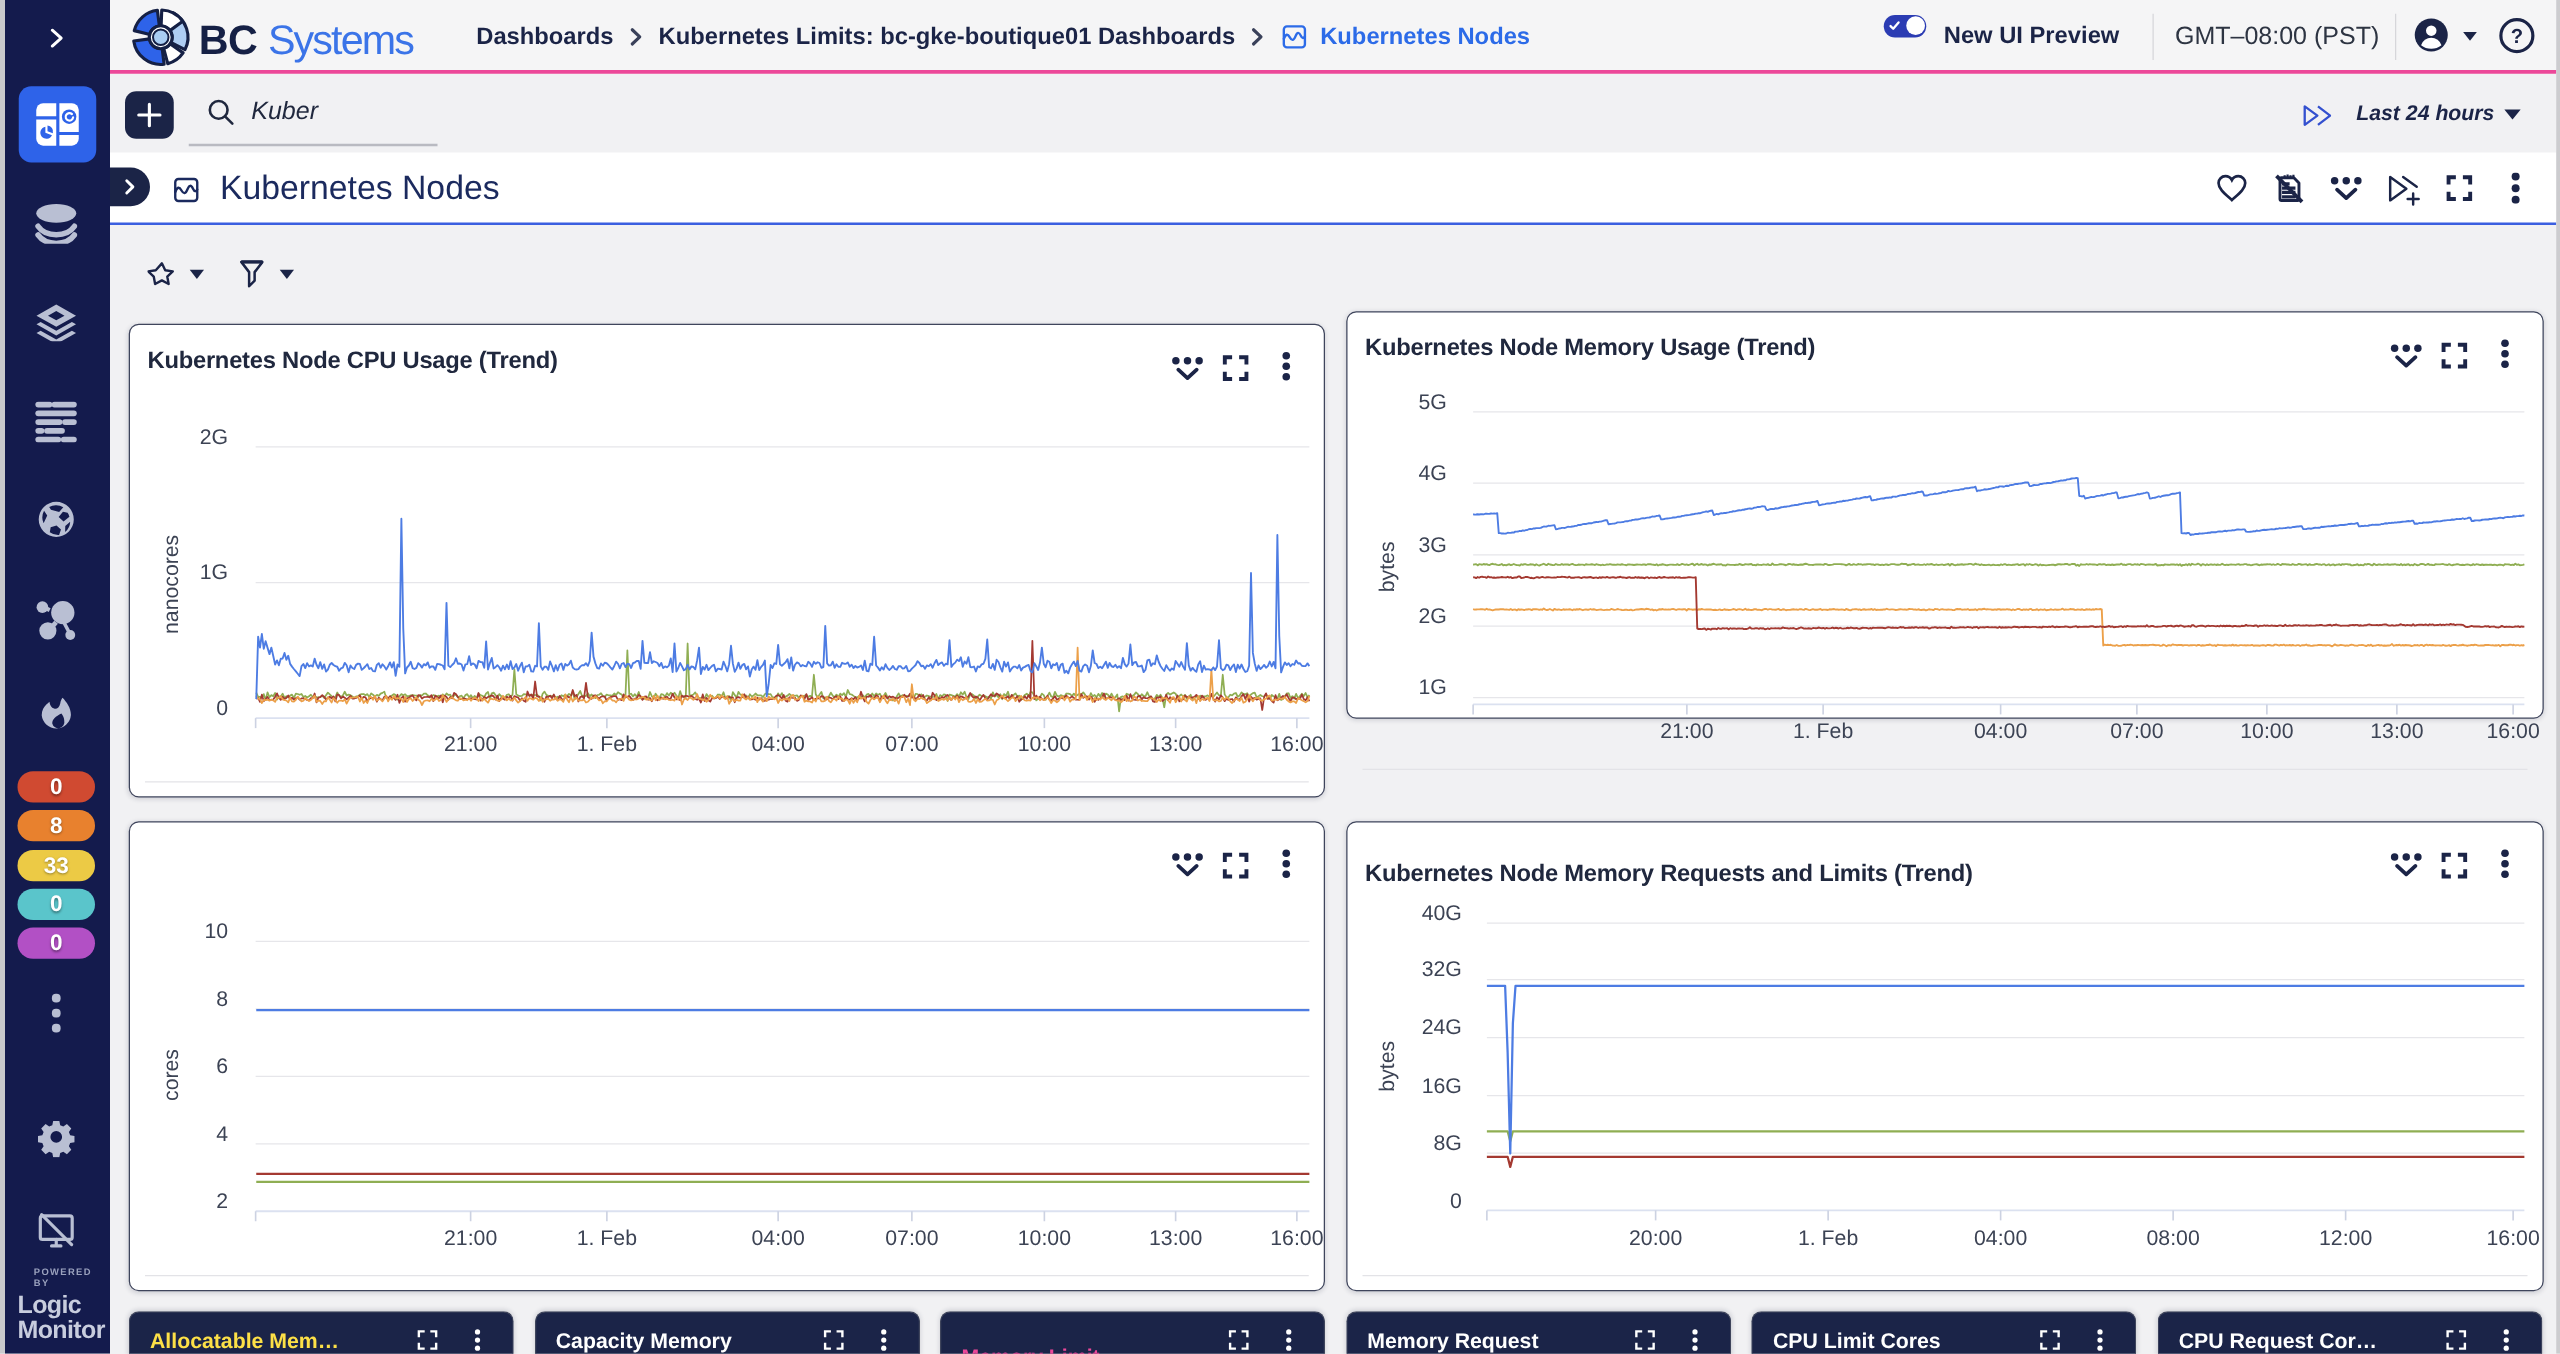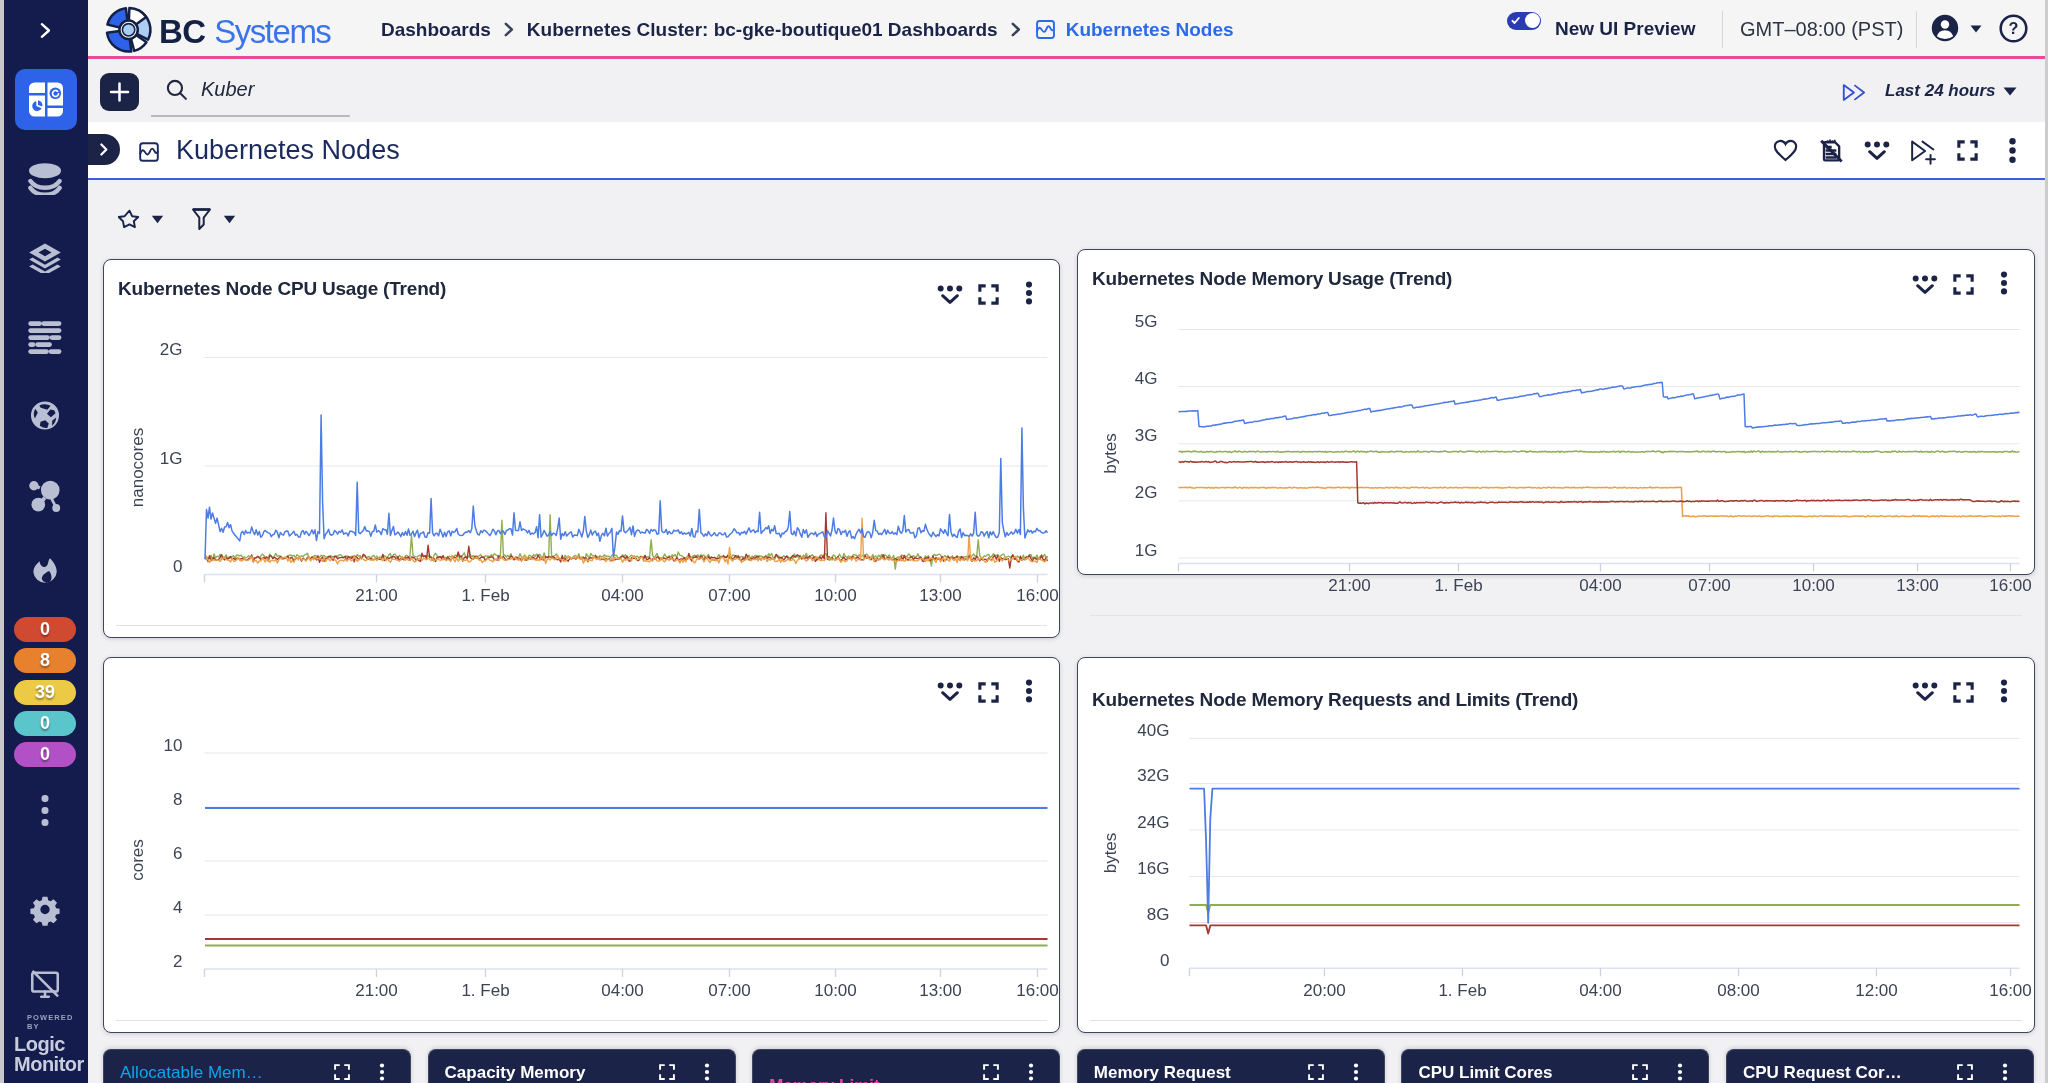--- a/index.html
+++ b/index.html
@@ -81,21 +81,21 @@
         <polygon points="5.5,4.2 8.9,5.9 7.9,7.9 4.5,6.2"></polygon>
         <polygon points="10.9,12.7 12.9,14.4 10.5,17.2 8.5,15.5"></polygon>
         <rect x="16.7" y="13.9" width="1.9" height="5" transform="rotate(-28 17.6 16.4)"></rect>
       </g>
     </svg>
 <svg class="sb-ic" style="top:557px" width="29" height="35" viewBox="0 0 28 34">
       <path fill="#b9bfd3" fill-rule="evenodd" d="M8.7 4.2 C9.1 7.0 10.3 9.0 12.3 9.6 C14.5 10.2 16.4 8.8 17.1 5.6 C17.4 4.0 17.8 2.4 18.9 1.2 C21.9 4.4 25.4 8.9 25.4 14.5 A11.4 11.4 0 0 1 2.7 14.8 C2.7 11.0 4.5 8.3 6.3 6.5 C7.1 5.7 7.9 4.9 8.7 4.2 Z M10.9 21.1 C10.9 18.2 13.5 15.6 18.0 13.5 C19.4 15.4 20.2 17.2 20.2 18.9 A4.65 4.65 0 0 1 10.9 21.1 Z"></path>
     </svg>
   <div class="pill" style="top:617px; background:#d04a31;">0</div>
   <div class="pill" style="top:648.4px; background:#e8812e;">8</div>
-  <div class="pill" style="top:679.8px; background:#ecca45;">39</div>
+  <div class="pill" style="top:679.8px; background:#ecca45;">33</div>
   <div class="pill" style="top:711.2px; background:#5ac5cb;">0</div>
   <div class="pill" style="top:742.4px; background:#b250c5;">0</div>
   <div class="sb-ic" style="top:795px; width:7px;">
     <div style="width:6.5px;height:6.5px;border-radius:50%;background:#b9bfd3;margin:0 0 5.5px 0;"></div>
     <div style="width:6.5px;height:6.5px;border-radius:50%;background:#b9bfd3;margin:0 0 5.5px 0;"></div>
     <div style="width:6.5px;height:6.5px;border-radius:50%;background:#b9bfd3;"></div>
   </div>
   <svg class="sb-ic" style="top:893px" width="33" height="33" viewBox="0 0 24 24">
       <path fill="#b9bfd3" d="M10.2 2.7h3.6l.5 2.5 1.8.75 2.1-1.4 2.55 2.55-1.4 2.1.75 1.8 2.5.5v3.6l-2.5.5-.75 1.8 1.4 2.1-2.55 2.55-2.1-1.4-1.8.75-.5 2.5h-3.6l-.5-2.5-1.8-.75-2.1 1.4-2.55-2.55 1.4-2.1-.75-1.8-2.5-.5v-3.6l2.5-.5.75-1.8-1.4-2.1 2.55-2.55 2.1 1.4 1.8-.75zM12 8.6a3.4 3.4 0 1 0 0 6.8 3.4 3.4 0 0 0 0-6.8z"></path>
     </svg>
@@ -119,21 +119,21 @@
 <path d="M42.2 12.0 A21.8 21.8 0 0 0 25.4 3.0 L24.9 15.8 A9.0 9.0 0 0 1 31.9 19.5 Z" fill="#ffffff" stroke="#152045" stroke-width="2.5" stroke-linejoin="round"></path>
 <circle cx="24.6" cy="24.8" r="9.2" fill="#ffffff" stroke="#152045" stroke-width="2.5"></circle>
 <circle cx="24.6" cy="24.8" r="6.2" fill="#a9cdf2" stroke="#152045" stroke-width="1.6"></circle>
 </svg></div>
   <div style="position:absolute; left:71px; top:13px; font-size:33px; font-weight:700; color:#152045; letter-spacing:-0.5px;">BC <span style="color:#3b74e8;font-weight:400;letter-spacing:-1.5px;">Systems</span></div>
   <div style="position:absolute; left:293px; top:0; height:59px; display:flex; align-items:center; gap:13px; font-size:19px; font-weight:700; color:#1b2447;">
     <span>Dashboards</span>
     <svg width="10" height="15" viewBox="0 0 10 15">
         <path d="M1.8 1.8l6 5.7-6 5.7" fill="none" stroke="#3a415a" stroke-width="2.5" stroke-linecap="round" stroke-linejoin="round"></path>
       </svg>
-    <span>Kubernetes Cluster: bc-gke-boutique01 Dashboards</span>
+    <span>Kubernetes Limits: bc-gke-boutique01 Dashboards</span>
     <svg width="10" height="15" viewBox="0 0 10 15">
         <path d="M1.8 1.8l6 5.7-6 5.7" fill="none" stroke="#3a415a" stroke-width="2.5" stroke-linecap="round" stroke-linejoin="round"></path>
       </svg>
     <span style="color:#2c6be8; display:flex; align-items:center; gap:9px;">
         <svg width="23" height="23" viewBox="0 0 24 24" fill="none" stroke="#2c6be8" stroke-width="2" stroke-linejoin="round" stroke-linecap="round">
           <rect x="3.2" y="3.2" width="17.6" height="17.6" rx="2.6"></rect>
           <path d="M3.2 13.6 C4.8 9.4 6.4 9.2 8.2 12.4 C9.9 15.4 11.5 15.2 13.0 11.4 C14.4 7.8 15.9 7.8 17.4 11.0 C18.6 13.6 19.8 13.4 20.8 11.6"></path>
         </svg>
         <span>Kubernetes Nodes</span>
       </span>
@@ -441,21 +441,21 @@
 <text class="axlabel" x="1739" y="996" text-anchor="middle">08:00</text>
 <text class="axlabel" x="1877" y="996" text-anchor="middle">12:00</text>
 <text class="axlabel" x="2011" y="996" text-anchor="middle">16:00</text>
 <polyline points="1190.0,905.0 1192.1,905.0 1194.2,905.0 1196.2,905.0 1198.3,905.0 1200.4,905.0 1202.5,905.0 1204.6,905.0 1206.6,905.0 1208.7,913.0 1210.8,905.0 1212.9,905.0 1215.0,905.0 1217.0,905.0 1219.1,905.0 1221.2,905.0 1223.3,905.0 1225.4,905.0 1227.4,905.0 1229.5,905.0 1231.6,905.0 1233.7,905.0 1235.8,905.0 1237.8,905.0 1239.9,905.0 1242.0,905.0 1244.1,905.0 1246.2,905.0 1248.2,905.0 1250.3,905.0 1252.4,905.0 1254.5,905.0 1256.6,905.0 1258.6,905.0 1260.7,905.0 1262.8,905.0 1264.9,905.0 1267.0,905.0 1269.0,905.0 1271.1,905.0 1273.2,905.0 1275.3,905.0 1277.4,905.0 1279.4,905.0 1281.5,905.0 1283.6,905.0 1285.7,905.0 1287.8,905.0 1289.8,905.0 1291.9,905.0 1294.0,905.0 1296.1,905.0 1298.2,905.0 1300.3,905.0 1302.3,905.0 1304.4,905.0 1306.5,905.0 1308.6,905.0 1310.7,905.0 1312.7,905.0 1314.8,905.0 1316.9,905.0 1319.0,905.0 1321.1,905.0 1323.1,905.0 1325.2,905.0 1327.3,905.0 1329.4,905.0 1331.5,905.0 1333.5,905.0 1335.6,905.0 1337.7,905.0 1339.8,905.0 1341.9,905.0 1343.9,905.0 1346.0,905.0 1348.1,905.0 1350.2,905.0 1352.3,905.0 1354.3,905.0 1356.4,905.0 1358.5,905.0 1360.6,905.0 1362.7,905.0 1364.7,905.0 1366.8,905.0 1368.9,905.0 1371.0,905.0 1373.1,905.0 1375.1,905.0 1377.2,905.0 1379.3,905.0 1381.4,905.0 1383.5,905.0 1385.5,905.0 1387.6,905.0 1389.7,905.0 1391.8,905.0 1393.9,905.0 1395.9,905.0 1398.0,905.0 1400.1,905.0 1402.2,905.0 1404.3,905.0 1406.3,905.0 1408.4,905.0 1410.5,905.0 1412.6,905.0 1414.7,905.0 1416.7,905.0 1418.8,905.0 1420.9,905.0 1423.0,905.0 1425.1,905.0 1427.1,905.0 1429.2,905.0 1431.3,905.0 1433.4,905.0 1435.5,905.0 1437.5,905.0 1439.6,905.0 1441.7,905.0 1443.8,905.0 1445.9,905.0 1447.9,905.0 1450.0,905.0 1452.1,905.0 1454.2,905.0 1456.3,905.0 1458.3,905.0 1460.4,905.0 1462.5,905.0 1464.6,905.0 1466.7,905.0 1468.7,905.0 1470.8,905.0 1472.9,905.0 1475.0,905.0 1477.1,905.0 1479.1,905.0 1481.2,905.0 1483.3,905.0 1485.4,905.0 1487.5,905.0 1489.5,905.0 1491.6,905.0 1493.7,905.0 1495.8,905.0 1497.9,905.0 1499.9,905.0 1502.0,905.0 1504.1,905.0 1506.2,905.0 1508.3,905.0 1510.4,905.0 1512.4,905.0 1514.5,905.0 1516.6,905.0 1518.7,905.0 1520.8,905.0 1522.8,905.0 1524.9,905.0 1527.0,905.0 1529.1,905.0 1531.2,905.0 1533.2,905.0 1535.3,905.0 1537.4,905.0 1539.5,905.0 1541.6,905.0 1543.6,905.0 1545.7,905.0 1547.8,905.0 1549.9,905.0 1552.0,905.0 1554.0,905.0 1556.1,905.0 1558.2,905.0 1560.3,905.0 1562.4,905.0 1564.4,905.0 1566.5,905.0 1568.6,905.0 1570.7,905.0 1572.8,905.0 1574.8,905.0 1576.9,905.0 1579.0,905.0 1581.1,905.0 1583.2,905.0 1585.2,905.0 1587.3,905.0 1589.4,905.0 1591.5,905.0 1593.6,905.0 1595.6,905.0 1597.7,905.0 1599.8,905.0 1601.9,905.0 1604.0,905.0 1606.0,905.0 1608.1,905.0 1610.2,905.0 1612.3,905.0 1614.4,905.0 1616.4,905.0 1618.5,905.0 1620.6,905.0 1622.7,905.0 1624.8,905.0 1626.8,905.0 1628.9,905.0 1631.0,905.0 1633.1,905.0 1635.2,905.0 1637.2,905.0 1639.3,905.0 1641.4,905.0 1643.5,905.0 1645.6,905.0 1647.6,905.0 1649.7,905.0 1651.8,905.0 1653.9,905.0 1656.0,905.0 1658.0,905.0 1660.1,905.0 1662.2,905.0 1664.3,905.0 1666.4,905.0 1668.4,905.0 1670.5,905.0 1672.6,905.0 1674.7,905.0 1676.8,905.0 1678.8,905.0 1680.9,905.0 1683.0,905.0 1685.1,905.0 1687.2,905.0 1689.2,905.0 1691.3,905.0 1693.4,905.0 1695.5,905.0 1697.6,905.0 1699.6,905.0 1701.7,905.0 1703.8,905.0 1705.9,905.0 1708.0,905.0 1710.1,905.0 1712.1,905.0 1714.2,905.0 1716.3,905.0 1718.4,905.0 1720.5,905.0 1722.5,905.0 1724.6,905.0 1726.7,905.0 1728.8,905.0 1730.9,905.0 1732.9,905.0 1735.0,905.0 1737.1,905.0 1739.2,905.0 1741.3,905.0 1743.3,905.0 1745.4,905.0 1747.5,905.0 1749.6,905.0 1751.7,905.0 1753.7,905.0 1755.8,905.0 1757.9,905.0 1760.0,905.0 1762.1,905.0 1764.1,905.0 1766.2,905.0 1768.3,905.0 1770.4,905.0 1772.5,905.0 1774.5,905.0 1776.6,905.0 1778.7,905.0 1780.8,905.0 1782.9,905.0 1784.9,905.0 1787.0,905.0 1789.1,905.0 1791.2,905.0 1793.3,905.0 1795.3,905.0 1797.4,905.0 1799.5,905.0 1801.6,905.0 1803.7,905.0 1805.7,905.0 1807.8,905.0 1809.9,905.0 1812.0,905.0 1814.1,905.0 1816.1,905.0 1818.2,905.0 1820.3,905.0 1822.4,905.0 1824.5,905.0 1826.5,905.0 1828.6,905.0 1830.7,905.0 1832.8,905.0 1834.9,905.0 1836.9,905.0 1839.0,905.0 1841.1,905.0 1843.2,905.0 1845.3,905.0 1847.3,905.0 1849.4,905.0 1851.5,905.0 1853.6,905.0 1855.7,905.0 1857.7,905.0 1859.8,905.0 1861.9,905.0 1864.0,905.0 1866.1,905.0 1868.1,905.0 1870.2,905.0 1872.3,905.0 1874.4,905.0 1876.5,905.0 1878.5,905.0 1880.6,905.0 1882.7,905.0 1884.8,905.0 1886.9,905.0 1888.9,905.0 1891.0,905.0 1893.1,905.0 1895.2,905.0 1897.3,905.0 1899.3,905.0 1901.4,905.0 1903.5,905.0 1905.6,905.0 1907.7,905.0 1909.7,905.0 1911.8,905.0 1913.9,905.0 1916.0,905.0 1918.1,905.0 1920.2,905.0 1922.2,905.0 1924.3,905.0 1926.4,905.0 1928.5,905.0 1930.6,905.0 1932.6,905.0 1934.7,905.0 1936.8,905.0 1938.9,905.0 1941.0,905.0 1943.0,905.0 1945.1,905.0 1947.2,905.0 1949.3,905.0 1951.4,905.0 1953.4,905.0 1955.5,905.0 1957.6,905.0 1959.7,905.0 1961.8,905.0 1963.8,905.0 1965.9,905.0 1968.0,905.0 1970.1,905.0 1972.2,905.0 1974.2,905.0 1976.3,905.0 1978.4,905.0 1980.5,905.0 1982.6,905.0 1984.6,905.0 1986.7,905.0 1988.8,905.0 1990.9,905.0 1993.0,905.0 1995.0,905.0 1997.1,905.0 1999.2,905.0 2001.3,905.0 2003.4,905.0 2005.4,905.0 2007.5,905.0 2009.6,905.0 2011.7,905.0 2013.8,905.0 2015.8,905.0 2017.9,905.0 2020.0,905.0" fill="none" stroke="#8fae53" stroke-width="1.8" stroke-linejoin="round"></polyline>
 <polyline points="1190.0,925.4 1192.1,925.4 1194.2,925.4 1196.2,925.4 1198.3,925.4 1200.4,925.4 1202.5,925.4 1204.6,925.4 1206.6,925.4 1208.7,933.5 1210.8,925.4 1212.9,925.4 1215.0,925.4 1217.0,925.4 1219.1,925.4 1221.2,925.4 1223.3,925.4 1225.4,925.4 1227.4,925.4 1229.5,925.4 1231.6,925.4 1233.7,925.4 1235.8,925.4 1237.8,925.4 1239.9,925.4 1242.0,925.4 1244.1,925.4 1246.2,925.4 1248.2,925.4 1250.3,925.4 1252.4,925.4 1254.5,925.4 1256.6,925.4 1258.6,925.4 1260.7,925.4 1262.8,925.4 1264.9,925.4 1267.0,925.4 1269.0,925.4 1271.1,925.4 1273.2,925.4 1275.3,925.4 1277.4,925.4 1279.4,925.4 1281.5,925.4 1283.6,925.4 1285.7,925.4 1287.8,925.4 1289.8,925.4 1291.9,925.4 1294.0,925.4 1296.1,925.4 1298.2,925.4 1300.3,925.4 1302.3,925.4 1304.4,925.4 1306.5,925.4 1308.6,925.4 1310.7,925.4 1312.7,925.4 1314.8,925.4 1316.9,925.4 1319.0,925.4 1321.1,925.4 1323.1,925.4 1325.2,925.4 1327.3,925.4 1329.4,925.4 1331.5,925.4 1333.5,925.4 1335.6,925.4 1337.7,925.4 1339.8,925.4 1341.9,925.4 1343.9,925.4 1346.0,925.4 1348.1,925.4 1350.2,925.4 1352.3,925.4 1354.3,925.4 1356.4,925.4 1358.5,925.4 1360.6,925.4 1362.7,925.4 1364.7,925.4 1366.8,925.4 1368.9,925.4 1371.0,925.4 1373.1,925.4 1375.1,925.4 1377.2,925.4 1379.3,925.4 1381.4,925.4 1383.5,925.4 1385.5,925.4 1387.6,925.4 1389.7,925.4 1391.8,925.4 1393.9,925.4 1395.9,925.4 1398.0,925.4 1400.1,925.4 1402.2,925.4 1404.3,925.4 1406.3,925.4 1408.4,925.4 1410.5,925.4 1412.6,925.4 1414.7,925.4 1416.7,925.4 1418.8,925.4 1420.9,925.4 1423.0,925.4 1425.1,925.4 1427.1,925.4 1429.2,925.4 1431.3,925.4 1433.4,925.4 1435.5,925.4 1437.5,925.4 1439.6,925.4 1441.7,925.4 1443.8,925.4 1445.9,925.4 1447.9,925.4 1450.0,925.4 1452.1,925.4 1454.2,925.4 1456.3,925.4 1458.3,925.4 1460.4,925.4 1462.5,925.4 1464.6,925.4 1466.7,925.4 1468.7,925.4 1470.8,925.4 1472.9,925.4 1475.0,925.4 1477.1,925.4 1479.1,925.4 1481.2,925.4 1483.3,925.4 1485.4,925.4 1487.5,925.4 1489.5,925.4 1491.6,925.4 1493.7,925.4 1495.8,925.4 1497.9,925.4 1499.9,925.4 1502.0,925.4 1504.1,925.4 1506.2,925.4 1508.3,925.4 1510.4,925.4 1512.4,925.4 1514.5,925.4 1516.6,925.4 1518.7,925.4 1520.8,925.4 1522.8,925.4 1524.9,925.4 1527.0,925.4 1529.1,925.4 1531.2,925.4 1533.2,925.4 1535.3,925.4 1537.4,925.4 1539.5,925.4 1541.6,925.4 1543.6,925.4 1545.7,925.4 1547.8,925.4 1549.9,925.4 1552.0,925.4 1554.0,925.4 1556.1,925.4 1558.2,925.4 1560.3,925.4 1562.4,925.4 1564.4,925.4 1566.5,925.4 1568.6,925.4 1570.7,925.4 1572.8,925.4 1574.8,925.4 1576.9,925.4 1579.0,925.4 1581.1,925.4 1583.2,925.4 1585.2,925.4 1587.3,925.4 1589.4,925.4 1591.5,925.4 1593.6,925.4 1595.6,925.4 1597.7,925.4 1599.8,925.4 1601.9,925.4 1604.0,925.4 1606.0,925.4 1608.1,925.4 1610.2,925.4 1612.3,925.4 1614.4,925.4 1616.4,925.4 1618.5,925.4 1620.6,925.4 1622.7,925.4 1624.8,925.4 1626.8,925.4 1628.9,925.4 1631.0,925.4 1633.1,925.4 1635.2,925.4 1637.2,925.4 1639.3,925.4 1641.4,925.4 1643.5,925.4 1645.6,925.4 1647.6,925.4 1649.7,925.4 1651.8,925.4 1653.9,925.4 1656.0,925.4 1658.0,925.4 1660.1,925.4 1662.2,925.4 1664.3,925.4 1666.4,925.4 1668.4,925.4 1670.5,925.4 1672.6,925.4 1674.7,925.4 1676.8,925.4 1678.8,925.4 1680.9,925.4 1683.0,925.4 1685.1,925.4 1687.2,925.4 1689.2,925.4 1691.3,925.4 1693.4,925.4 1695.5,925.4 1697.6,925.4 1699.6,925.4 1701.7,925.4 1703.8,925.4 1705.9,925.4 1708.0,925.4 1710.1,925.4 1712.1,925.4 1714.2,925.4 1716.3,925.4 1718.4,925.4 1720.5,925.4 1722.5,925.4 1724.6,925.4 1726.7,925.4 1728.8,925.4 1730.9,925.4 1732.9,925.4 1735.0,925.4 1737.1,925.4 1739.2,925.4 1741.3,925.4 1743.3,925.4 1745.4,925.4 1747.5,925.4 1749.6,925.4 1751.7,925.4 1753.7,925.4 1755.8,925.4 1757.9,925.4 1760.0,925.4 1762.1,925.4 1764.1,925.4 1766.2,925.4 1768.3,925.4 1770.4,925.4 1772.5,925.4 1774.5,925.4 1776.6,925.4 1778.7,925.4 1780.8,925.4 1782.9,925.4 1784.9,925.4 1787.0,925.4 1789.1,925.4 1791.2,925.4 1793.3,925.4 1795.3,925.4 1797.4,925.4 1799.5,925.4 1801.6,925.4 1803.7,925.4 1805.7,925.4 1807.8,925.4 1809.9,925.4 1812.0,925.4 1814.1,925.4 1816.1,925.4 1818.2,925.4 1820.3,925.4 1822.4,925.4 1824.5,925.4 1826.5,925.4 1828.6,925.4 1830.7,925.4 1832.8,925.4 1834.9,925.4 1836.9,925.4 1839.0,925.4 1841.1,925.4 1843.2,925.4 1845.3,925.4 1847.3,925.4 1849.4,925.4 1851.5,925.4 1853.6,925.4 1855.7,925.4 1857.7,925.4 1859.8,925.4 1861.9,925.4 1864.0,925.4 1866.1,925.4 1868.1,925.4 1870.2,925.4 1872.3,925.4 1874.4,925.4 1876.5,925.4 1878.5,925.4 1880.6,925.4 1882.7,925.4 1884.8,925.4 1886.9,925.4 1888.9,925.4 1891.0,925.4 1893.1,925.4 1895.2,925.4 1897.3,925.4 1899.3,925.4 1901.4,925.4 1903.5,925.4 1905.6,925.4 1907.7,925.4 1909.7,925.4 1911.8,925.4 1913.9,925.4 1916.0,925.4 1918.1,925.4 1920.2,925.4 1922.2,925.4 1924.3,925.4 1926.4,925.4 1928.5,925.4 1930.6,925.4 1932.6,925.4 1934.7,925.4 1936.8,925.4 1938.9,925.4 1941.0,925.4 1943.0,925.4 1945.1,925.4 1947.2,925.4 1949.3,925.4 1951.4,925.4 1953.4,925.4 1955.5,925.4 1957.6,925.4 1959.7,925.4 1961.8,925.4 1963.8,925.4 1965.9,925.4 1968.0,925.4 1970.1,925.4 1972.2,925.4 1974.2,925.4 1976.3,925.4 1978.4,925.4 1980.5,925.4 1982.6,925.4 1984.6,925.4 1986.7,925.4 1988.8,925.4 1990.9,925.4 1993.0,925.4 1995.0,925.4 1997.1,925.4 1999.2,925.4 2001.3,925.4 2003.4,925.4 2005.4,925.4 2007.5,925.4 2009.6,925.4 2011.7,925.4 2013.8,925.4 2015.8,925.4 2017.9,925.4 2020.0,925.4" fill="none" stroke="#a43931" stroke-width="1.8" stroke-linejoin="round"></polyline>
 <polyline points="1190.0,788.7 1192.1,788.7 1194.2,788.7 1196.2,788.7 1198.3,788.7 1200.4,788.7 1202.5,788.7 1204.6,788.7 1206.6,841.7 1208.7,922.8 1210.8,818.6 1212.9,788.7 1215.0,788.7 1217.0,788.7 1219.1,788.7 1221.2,788.7 1223.3,788.7 1225.4,788.7 1227.4,788.7 1229.5,788.7 1231.6,788.7 1233.7,788.7 1235.8,788.7 1237.8,788.7 1239.9,788.7 1242.0,788.7 1244.1,788.7 1246.2,788.7 1248.2,788.7 1250.3,788.7 1252.4,788.7 1254.5,788.7 1256.6,788.7 1258.6,788.7 1260.7,788.7 1262.8,788.7 1264.9,788.7 1267.0,788.7 1269.0,788.7 1271.1,788.7 1273.2,788.7 1275.3,788.7 1277.4,788.7 1279.4,788.7 1281.5,788.7 1283.6,788.7 1285.7,788.7 1287.8,788.7 1289.8,788.7 1291.9,788.7 1294.0,788.7 1296.1,788.7 1298.2,788.7 1300.3,788.7 1302.3,788.7 1304.4,788.7 1306.5,788.7 1308.6,788.7 1310.7,788.7 1312.7,788.7 1314.8,788.7 1316.9,788.7 1319.0,788.7 1321.1,788.7 1323.1,788.7 1325.2,788.7 1327.3,788.7 1329.4,788.7 1331.5,788.7 1333.5,788.7 1335.6,788.7 1337.7,788.7 1339.8,788.7 1341.9,788.7 1343.9,788.7 1346.0,788.7 1348.1,788.7 1350.2,788.7 1352.3,788.7 1354.3,788.7 1356.4,788.7 1358.5,788.7 1360.6,788.7 1362.7,788.7 1364.7,788.7 1366.8,788.7 1368.9,788.7 1371.0,788.7 1373.1,788.7 1375.1,788.7 1377.2,788.7 1379.3,788.7 1381.4,788.7 1383.5,788.7 1385.5,788.7 1387.6,788.7 1389.7,788.7 1391.8,788.7 1393.9,788.7 1395.9,788.7 1398.0,788.7 1400.1,788.7 1402.2,788.7 1404.3,788.7 1406.3,788.7 1408.4,788.7 1410.5,788.7 1412.6,788.7 1414.7,788.7 1416.7,788.7 1418.8,788.7 1420.9,788.7 1423.0,788.7 1425.1,788.7 1427.1,788.7 1429.2,788.7 1431.3,788.7 1433.4,788.7 1435.5,788.7 1437.5,788.7 1439.6,788.7 1441.7,788.7 1443.8,788.7 1445.9,788.7 1447.9,788.7 1450.0,788.7 1452.1,788.7 1454.2,788.7 1456.3,788.7 1458.3,788.7 1460.4,788.7 1462.5,788.7 1464.6,788.7 1466.7,788.7 1468.7,788.7 1470.8,788.7 1472.9,788.7 1475.0,788.7 1477.1,788.7 1479.1,788.7 1481.2,788.7 1483.3,788.7 1485.4,788.7 1487.5,788.7 1489.5,788.7 1491.6,788.7 1493.7,788.7 1495.8,788.7 1497.9,788.7 1499.9,788.7 1502.0,788.7 1504.1,788.7 1506.2,788.7 1508.3,788.7 1510.4,788.7 1512.4,788.7 1514.5,788.7 1516.6,788.7 1518.7,788.7 1520.8,788.7 1522.8,788.7 1524.9,788.7 1527.0,788.7 1529.1,788.7 1531.2,788.7 1533.2,788.7 1535.3,788.7 1537.4,788.7 1539.5,788.7 1541.6,788.7 1543.6,788.7 1545.7,788.7 1547.8,788.7 1549.9,788.7 1552.0,788.7 1554.0,788.7 1556.1,788.7 1558.2,788.7 1560.3,788.7 1562.4,788.7 1564.4,788.7 1566.5,788.7 1568.6,788.7 1570.7,788.7 1572.8,788.7 1574.8,788.7 1576.9,788.7 1579.0,788.7 1581.1,788.7 1583.2,788.7 1585.2,788.7 1587.3,788.7 1589.4,788.7 1591.5,788.7 1593.6,788.7 1595.6,788.7 1597.7,788.7 1599.8,788.7 1601.9,788.7 1604.0,788.7 1606.0,788.7 1608.1,788.7 1610.2,788.7 1612.3,788.7 1614.4,788.7 1616.4,788.7 1618.5,788.7 1620.6,788.7 1622.7,788.7 1624.8,788.7 1626.8,788.7 1628.9,788.7 1631.0,788.7 1633.1,788.7 1635.2,788.7 1637.2,788.7 1639.3,788.7 1641.4,788.7 1643.5,788.7 1645.6,788.7 1647.6,788.7 1649.7,788.7 1651.8,788.7 1653.9,788.7 1656.0,788.7 1658.0,788.7 1660.1,788.7 1662.2,788.7 1664.3,788.7 1666.4,788.7 1668.4,788.7 1670.5,788.7 1672.6,788.7 1674.7,788.7 1676.8,788.7 1678.8,788.7 1680.9,788.7 1683.0,788.7 1685.1,788.7 1687.2,788.7 1689.2,788.7 1691.3,788.7 1693.4,788.7 1695.5,788.7 1697.6,788.7 1699.6,788.7 1701.7,788.7 1703.8,788.7 1705.9,788.7 1708.0,788.7 1710.1,788.7 1712.1,788.7 1714.2,788.7 1716.3,788.7 1718.4,788.7 1720.5,788.7 1722.5,788.7 1724.6,788.7 1726.7,788.7 1728.8,788.7 1730.9,788.7 1732.9,788.7 1735.0,788.7 1737.1,788.7 1739.2,788.7 1741.3,788.7 1743.3,788.7 1745.4,788.7 1747.5,788.7 1749.6,788.7 1751.7,788.7 1753.7,788.7 1755.8,788.7 1757.9,788.7 1760.0,788.7 1762.1,788.7 1764.1,788.7 1766.2,788.7 1768.3,788.7 1770.4,788.7 1772.5,788.7 1774.5,788.7 1776.6,788.7 1778.7,788.7 1780.8,788.7 1782.9,788.7 1784.9,788.7 1787.0,788.7 1789.1,788.7 1791.2,788.7 1793.3,788.7 1795.3,788.7 1797.4,788.7 1799.5,788.7 1801.6,788.7 1803.7,788.7 1805.7,788.7 1807.8,788.7 1809.9,788.7 1812.0,788.7 1814.1,788.7 1816.1,788.7 1818.2,788.7 1820.3,788.7 1822.4,788.7 1824.5,788.7 1826.5,788.7 1828.6,788.7 1830.7,788.7 1832.8,788.7 1834.9,788.7 1836.9,788.7 1839.0,788.7 1841.1,788.7 1843.2,788.7 1845.3,788.7 1847.3,788.7 1849.4,788.7 1851.5,788.7 1853.6,788.7 1855.7,788.7 1857.7,788.7 1859.8,788.7 1861.9,788.7 1864.0,788.7 1866.1,788.7 1868.1,788.7 1870.2,788.7 1872.3,788.7 1874.4,788.7 1876.5,788.7 1878.5,788.7 1880.6,788.7 1882.7,788.7 1884.8,788.7 1886.9,788.7 1888.9,788.7 1891.0,788.7 1893.1,788.7 1895.2,788.7 1897.3,788.7 1899.3,788.7 1901.4,788.7 1903.5,788.7 1905.6,788.7 1907.7,788.7 1909.7,788.7 1911.8,788.7 1913.9,788.7 1916.0,788.7 1918.1,788.7 1920.2,788.7 1922.2,788.7 1924.3,788.7 1926.4,788.7 1928.5,788.7 1930.6,788.7 1932.6,788.7 1934.7,788.7 1936.8,788.7 1938.9,788.7 1941.0,788.7 1943.0,788.7 1945.1,788.7 1947.2,788.7 1949.3,788.7 1951.4,788.7 1953.4,788.7 1955.5,788.7 1957.6,788.7 1959.7,788.7 1961.8,788.7 1963.8,788.7 1965.9,788.7 1968.0,788.7 1970.1,788.7 1972.2,788.7 1974.2,788.7 1976.3,788.7 1978.4,788.7 1980.5,788.7 1982.6,788.7 1984.6,788.7 1986.7,788.7 1988.8,788.7 1990.9,788.7 1993.0,788.7 1995.0,788.7 1997.1,788.7 1999.2,788.7 2001.3,788.7 2003.4,788.7 2005.4,788.7 2007.5,788.7 2009.6,788.7 2011.7,788.7 2013.8,788.7 2015.8,788.7 2017.9,788.7 2020.0,788.7" fill="none" stroke="#4d7ce3" stroke-width="1.8" stroke-linejoin="round"></polyline>
 
   </svg>
 </div>
 <div class="smallpanel" style="left:103.0px; width:308px;">
-  <div style="position:absolute; left:16px; top:13px; font-size:17px; font-weight:400; color:#0ea5e9;">Allocatable Mem…</div>
+  <div style="position:absolute; left:16px; top:13px; font-size:17px; font-weight:700; color:#fde047;">Allocatable Mem…</div>
   <svg style="position:absolute;left:228.0px;top:12px;" width="20" height="20" viewBox="0 0 24 24" fill="none" stroke="#ffffff" stroke-width="2.3">
       <path d="M3.7 9.3V3.7h5.6M14.7 3.7h5.6v5.6M20.3 14.7v5.6h-5.6M9.3 20.3H3.7v-5.6"></path>
     </svg>
     <svg style="position:absolute;left:268.0px;top:12px;" width="20" height="20" viewBox="0 0 20 20" fill="#ffffff">
       <circle cx="10.0" cy="3.5" r="2.1"></circle>
       <circle cx="10.0" cy="10.0" r="2.1"></circle>
       <circle cx="10.0" cy="16.5" r="2.1"></circle>
     </svg>
 </div>
 <div class="smallpanel" style="left:427.6px; width:308px;">

